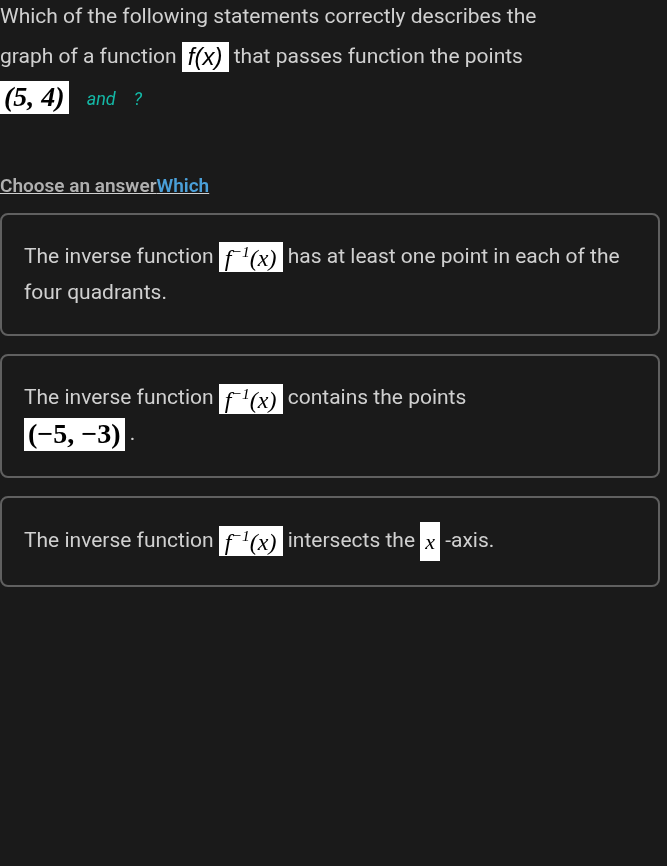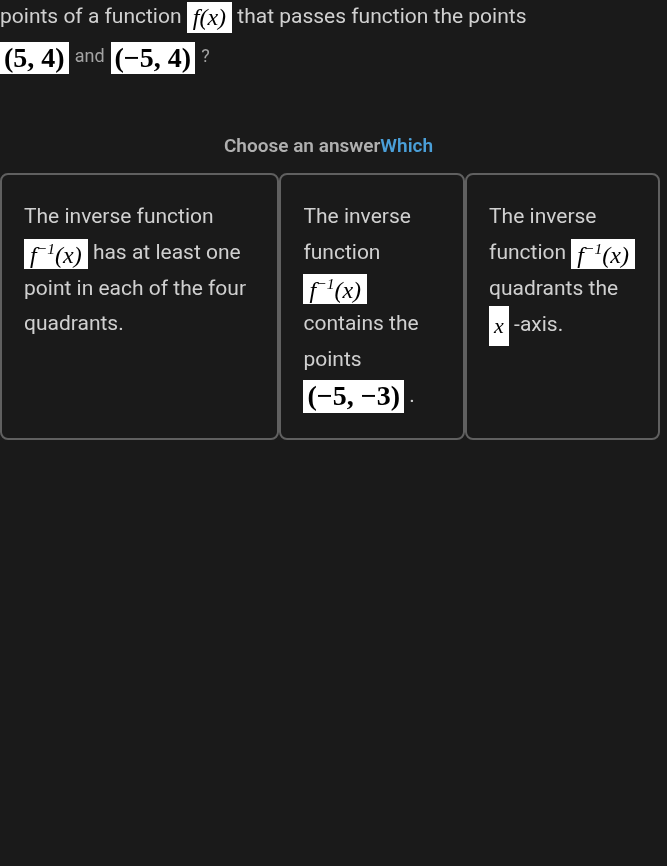--- a/index.html
+++ b/index.html
@@ -22,21 +22,21 @@
       font-size: 21px;
       line-height: 1.6;
       color: #d0d0d0;
       padding: 0 8px 0 0;
     }
     .math-inline {
       display: inline-block;
       background-color: #ffffff;
       color: #000000;
       padding: 2px 6px;
-      font-family: Liberation Serif, serif;
+      font-family: Liberation Sans, sans-serif;
       font-size: 24px;
       font-style: italic;
       vertical-align: middle;
       line-height: 1.1;
     }
     .math-inline-large {
       display: inline-block;
       background-color: #ffffff;
       color: #000000;
       padding: 1px 4px;
@@ -66,37 +66,40 @@
       background-color: #ffffff;
       color: #000000;
       padding: 1px 5px;
       font-family: "Times New Roman", serif;
       font-size: 22px;
       font-style: italic;
       vertical-align: middle;
     }
     .answer-header {
       display: flex;
-      justify-content: center;
+      justify-content: flex-start;
       align-items: center;
       padding: 40px 10px 16px 0;
+      text-decoration: underline;
     }
     .choose-text {
       font-size: 19px;
       font-weight: 600;
       color: #b0b0b0;
     }
     .hint-link {
       font-size: 19px;
       font-weight: 600;
       color: #4a9fd8;
       cursor: pointer;
     }
     .answer-choices {
       display: flex;
+      flex-direction: column;
+      gap: 18px;
       padding: 0 7px 0 0;
     }
     .answer-choice {
       border: 2px solid #606060;
       border-radius: 8px;
       padding: 24px 22px;
       cursor: pointer;
       background-color: #1a1a1a;
     }
     .answer-text {
@@ -105,42 +108,43 @@
       color: #d0d0d0;
     }
     .question-line1 {
       margin-bottom: 6px;
     }
     .question-line2 {
       margin-bottom: 8px;
     }
     .question-line3 {
       display: flex;
-      align-items: flex-start;
-      gap: 6px;
+      align-items: flex-end;
+      gap: 18px;
+      font-style: italic;
     }
     .and-text {
       font-size: 18px;
-      color: #a3a3a3;
+      color: #14b8a6;
     }
   </style>
 </head>
 <body>
 
 <div class="question-container">
   <div class="question-text">
+    <div class="question-line1">Which of the following statements correctly describes the</div>
     <div class="question-line2">
-      <span>points of a function </span>
+      <span>graph of a function </span>
       <span class="math-inline"><i>f</i>(<i>x</i>)</span>
       <span> that passes function the points</span>
     </div>
     <div class="question-line3">
       <span class="math-inline-large">(5, 4)</span>
       <span class="and-text"> and </span>
-      <span class="math-inline-large">(−5, 4)</span>
       <span class="and-text">?</span>
     </div>
   </div>
 </div>
 
 <div class="answer-header">
   <span class="choose-text">Choose an answer</span>
   <span class="hint-link">Which</span>
 </div>
 
@@ -163,19 +167,19 @@
       <span class="math-inline-large">(−5, −3)</span>
       <span>.</span>
     </div>
   </div>
 
 
   <div class="answer-choice">
     <div class="answer-text">
       <span>The inverse function </span>
       <span class="math-inv"><i>f</i><sup>−1</sup>(<i>x</i>)</span>
-      <span> quadrants the </span>
+      <span> intersects the </span>
       <span class="math-small-var">x</span>
       <span>-axis.</span>
     </div>
   </div>
 
 </div>
 
 </body></html>

